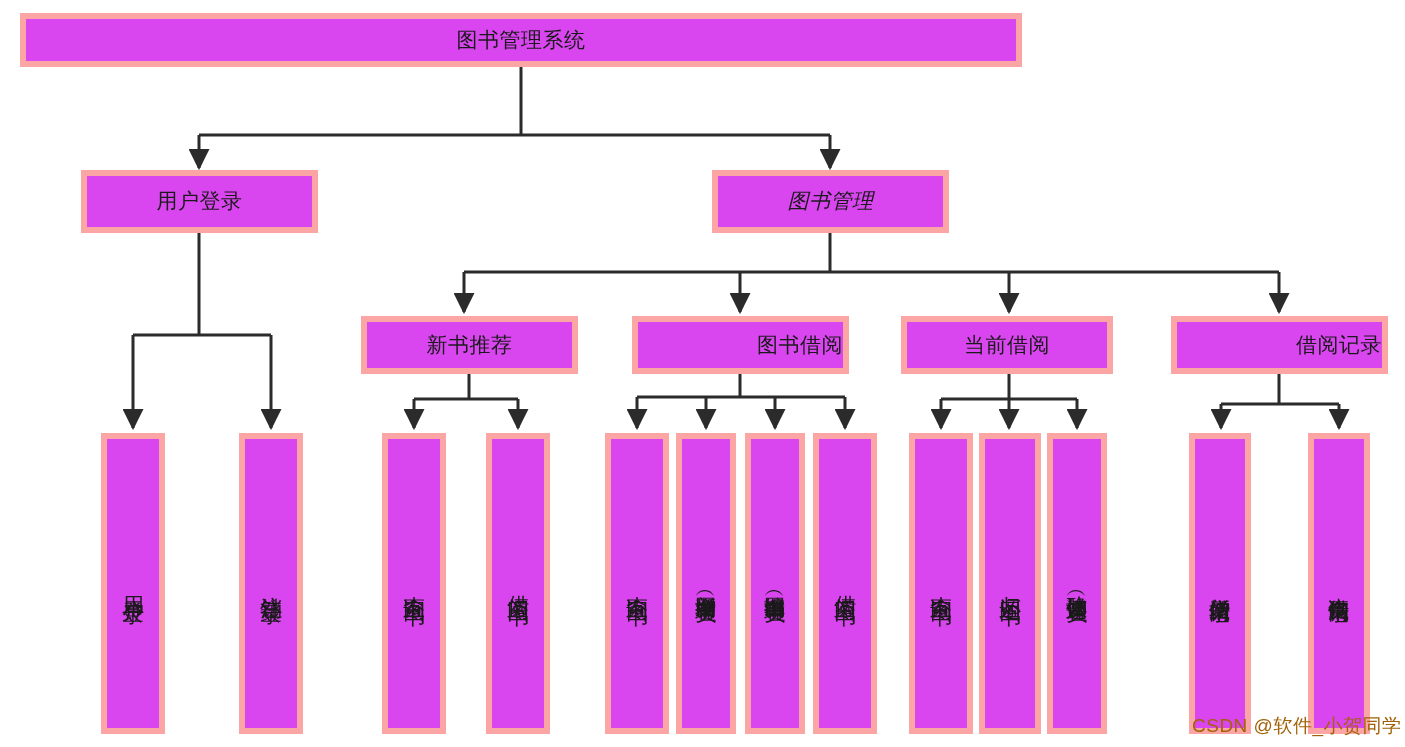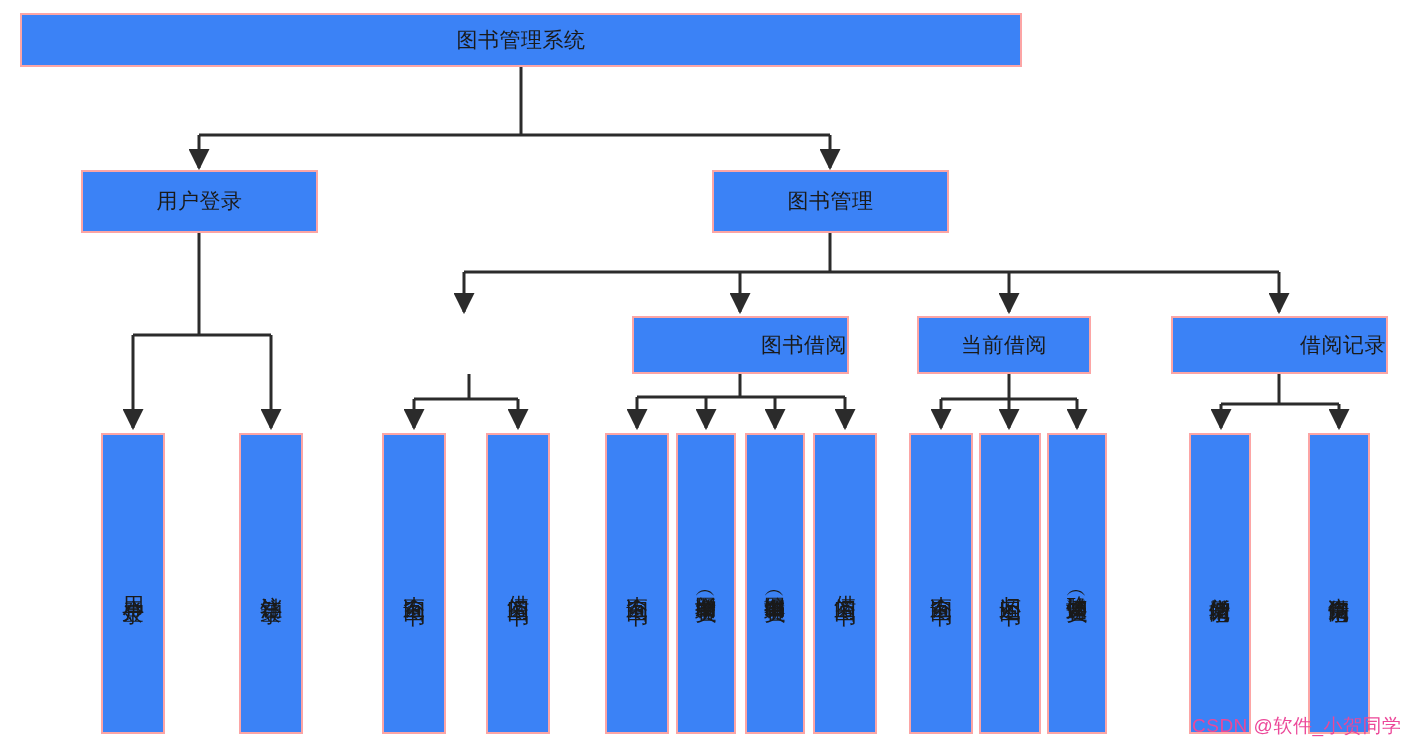--- a/index.html
+++ b/index.html
@@ -22,22 +22,22 @@
     position: absolute;
     left: 0;
     top: 0;
     width: 1405px;
     height: 747px;
     pointer-events: none;
   }
   .node {
     position: absolute;
     box-sizing: border-box;
-    background: #3b82f6;
-    border: 2px solid #fca5a5;
+    background: #d946ef;
+    border: 6px solid #fca5a5;
     display: flex;
     align-items: center;
     justify-content: center;
     color: #1a1a1a;
   }
   .node .label {
     display: block;
     text-align: center;
     line-height: 1.08;
     letter-spacing: 0.5px;
@@ -60,21 +60,21 @@
     line-height: 1.12;
     letter-spacing: 3px;
     white-space: nowrap;
   }
   .node.vert.long .label {
     font-size: 21px;
     letter-spacing: 1px;
   }
   .watermark {
     position: absolute;
-    color: #ec4899;
+    color: #a16207;
     font-size: 19px;
     white-space: nowrap;
     letter-spacing: 0.5px;
   }
 </style>
 </head>
 <body>
 
 <div id="canvas">
 
@@ -132,30 +132,33 @@
   </svg>
 
   <div class="node horiz" style="left:20px; top:13px; width:1002px; height:54px;">
     <span class="label">图书管理系统</span>
   </div>
 
   <div class="node horiz" style="left:81px; top:170px; width:237px; height:63px;">
     <span class="label">用户登录</span>
   </div>
 
-  <div class="node horiz" style="left:712px; top:170px; width:237px; height:63px;">
+  <div class="node horiz" style="left:712px; top:170px; width:237px; height:63px;font-style:italic;">
     <span class="label">图书管理</span>
   </div>
 
+  <div class="node horiz" style="left:361px; top:316px; width:217px; height:58px;">
+    <span class="label">新书推荐</span>
+  </div>
 
   <div class="node horiz" style="left:632px; top:316px; width:217px; height:58px;justify-content:flex-end;">
     <span class="label">图书借阅</span>
   </div>
 
-  <div class="node horiz" style="left:901px; top:316px; width:174px; height:58px;margin-left:16px;">
+  <div class="node horiz" style="left:901px; top:316px; width:212px; height:58px;">
     <span class="label">当前借阅</span>
   </div>
 
   <div class="node horiz" style="left:1171px; top:316px; width:217px; height:58px;justify-content:flex-end;">
     <span class="label">借阅记录</span>
   </div>
 
   <div class="node vert" style="left:101px; top:433px; width:64px; height:301px;">
     <span class="label">用户登录</span>
   </div>

